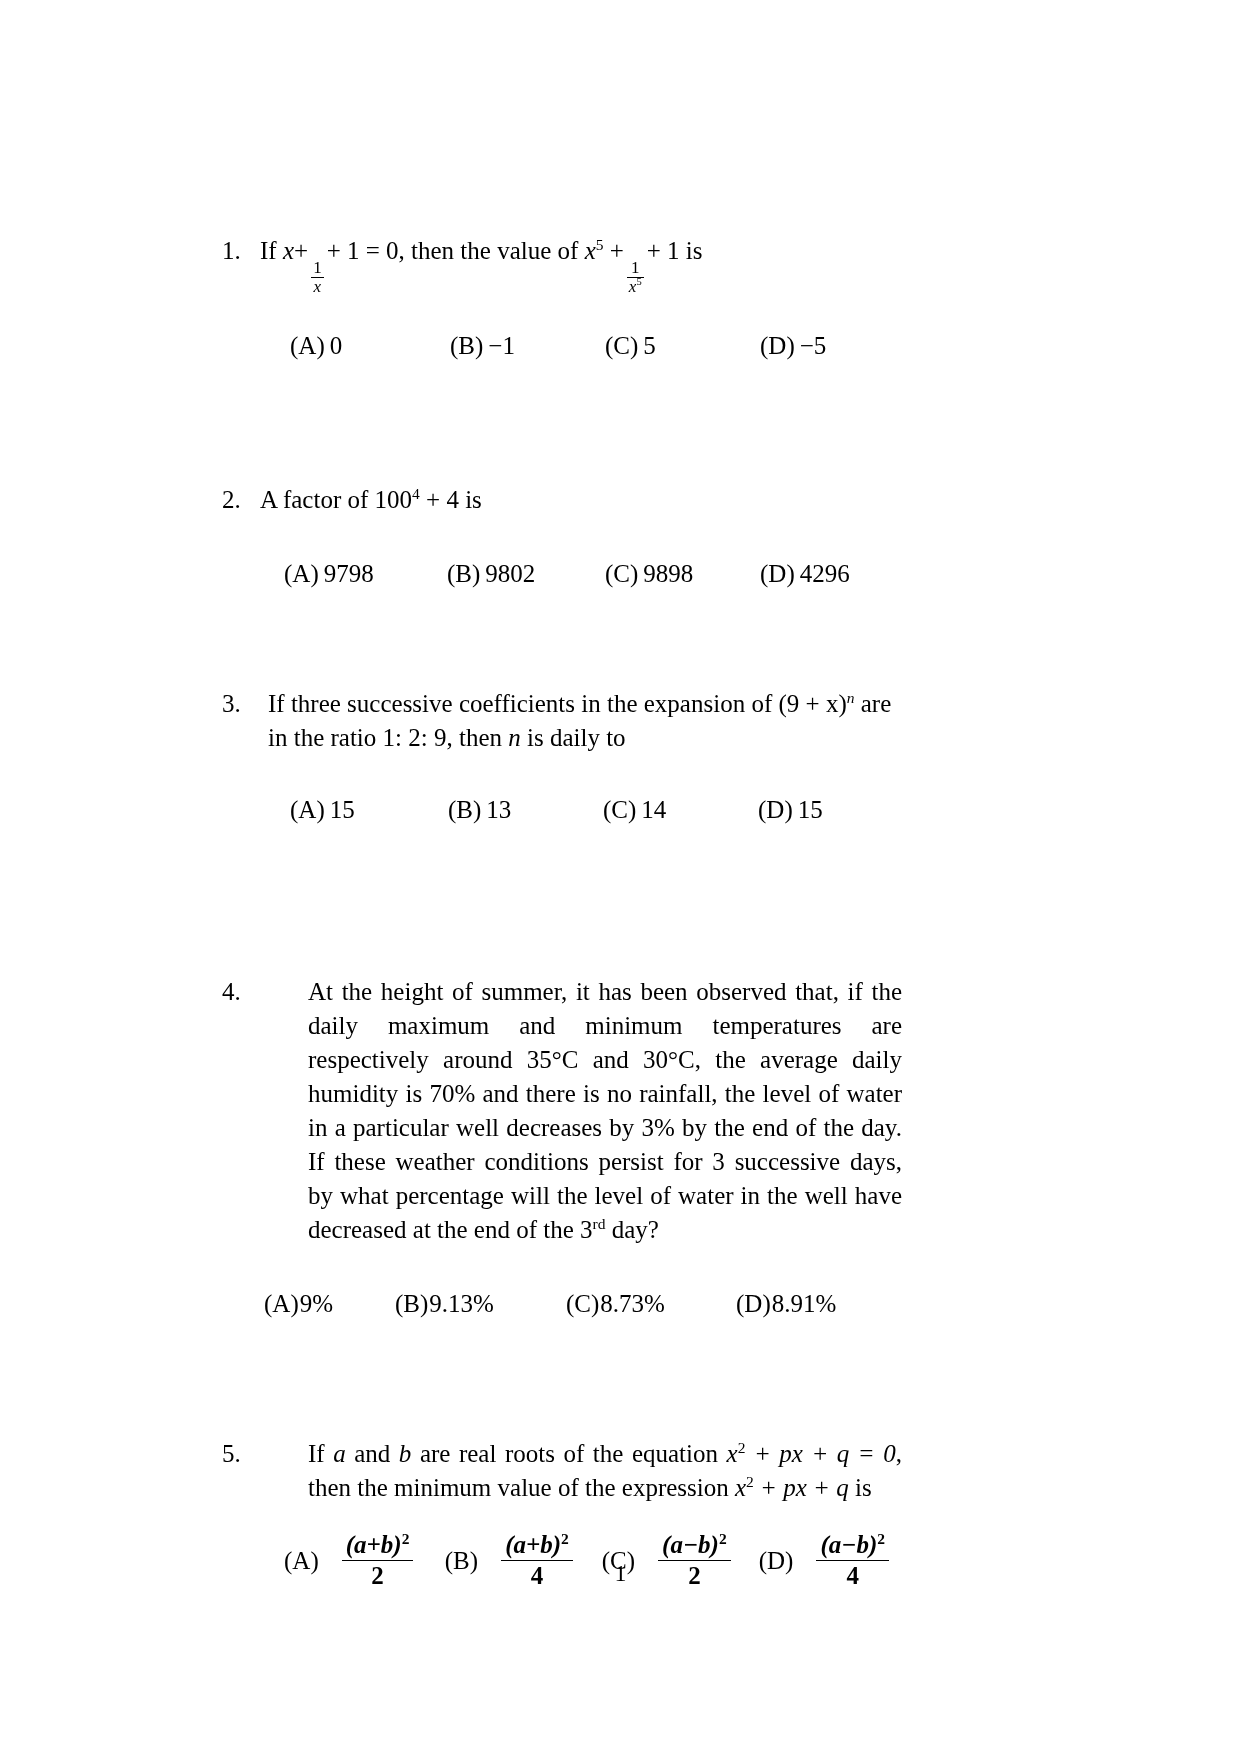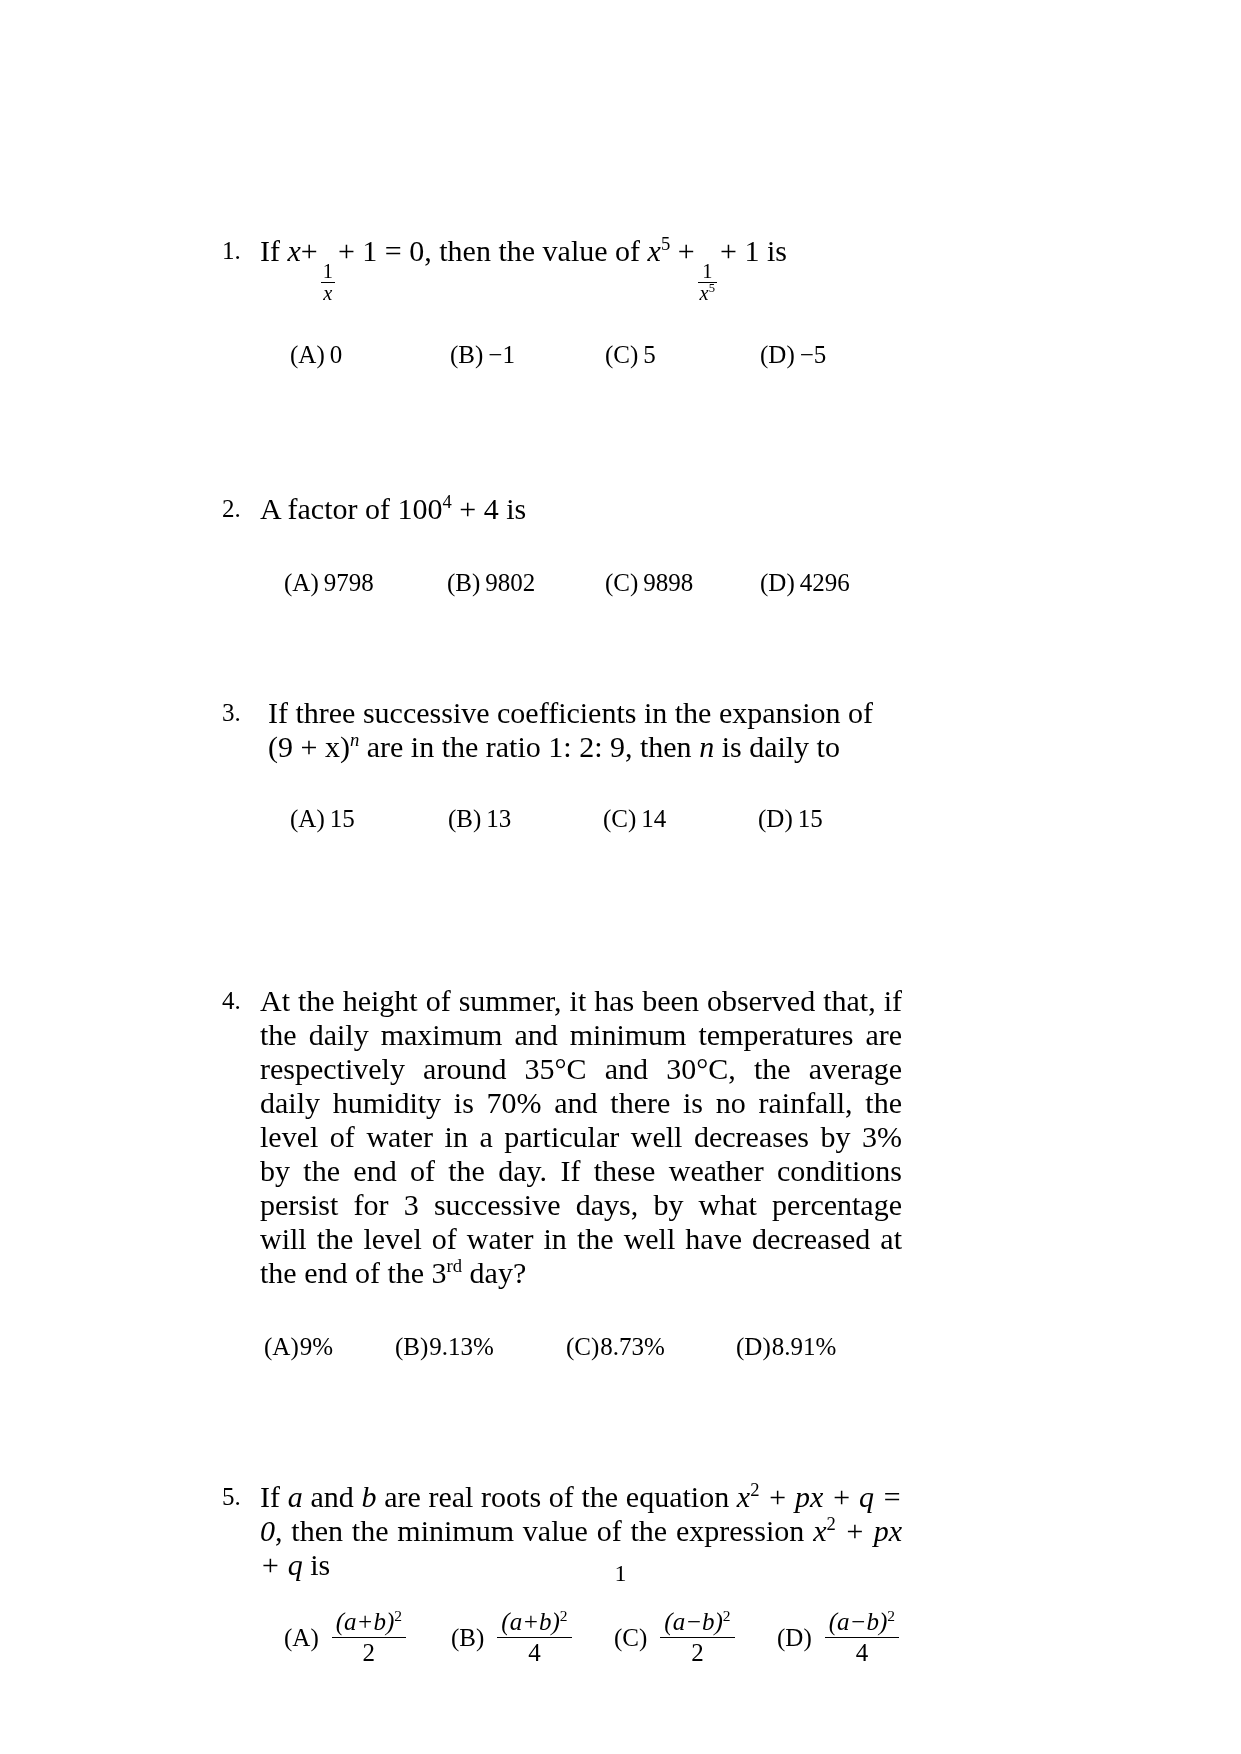--- a/index.html
+++ b/index.html
@@ -40,26 +40,27 @@
   }
   .q-num {
     width: 38px;
     flex: 0 0 38px;
     font-size: 25px;
     line-height: 34px;
     text-align: left;
   }
   .q-body {
     flex: 1 1 auto;
-    font-size: 30px;
+    font-size: 25px;
     line-height: 34px;
   }
   .q-body.justify {
     text-align: justify;
     text-align-last: left;
+    margin-left: 48px;
   }
 
   
   .opts {
     display: flex;
     font-size: 25px;
     line-height: 34px;
   }
   .opt {
     display: flex;
@@ -100,22 +101,23 @@
     width: 100%;
     text-align: center;
     box-sizing: border-box;
   }
   
   .dfrac {
     display: inline-flex;
     flex-direction: column;
     align-items: flex-end;
     vertical-align: -0.75em;
-    margin: 0 3px;
+    margin: 0 13px;
     line-height: 1.12;
+    font-weight: bold;
   }
   .dfrac .num {
     font-size: 1em;
     padding: 0 4px 1px 4px;
     white-space: nowrap;
   }
   .dfrac .den {
     font-size: 1em;
     border-top: 1.6px solid #000;
     padding: 1px 4px 0 4px;

